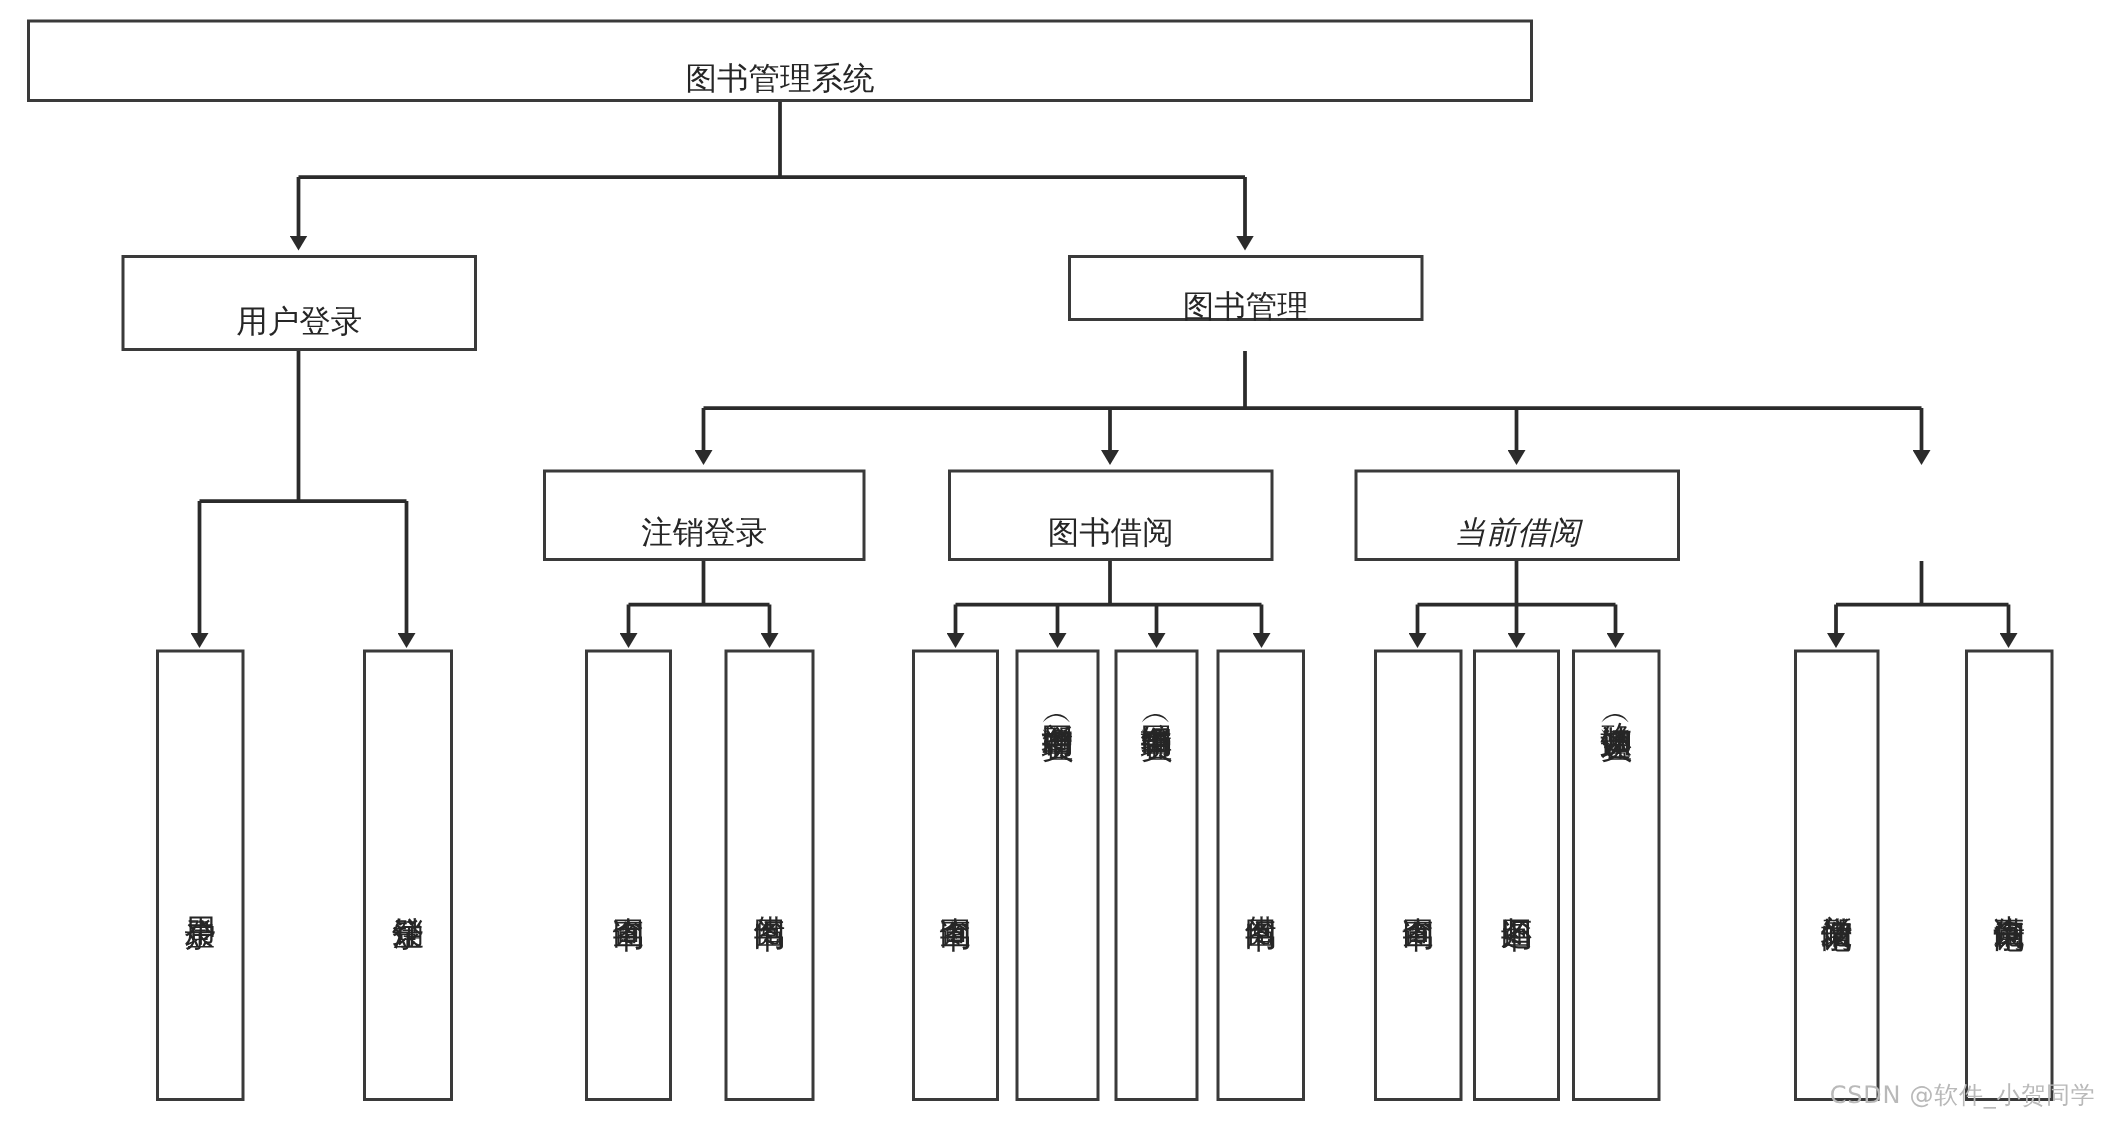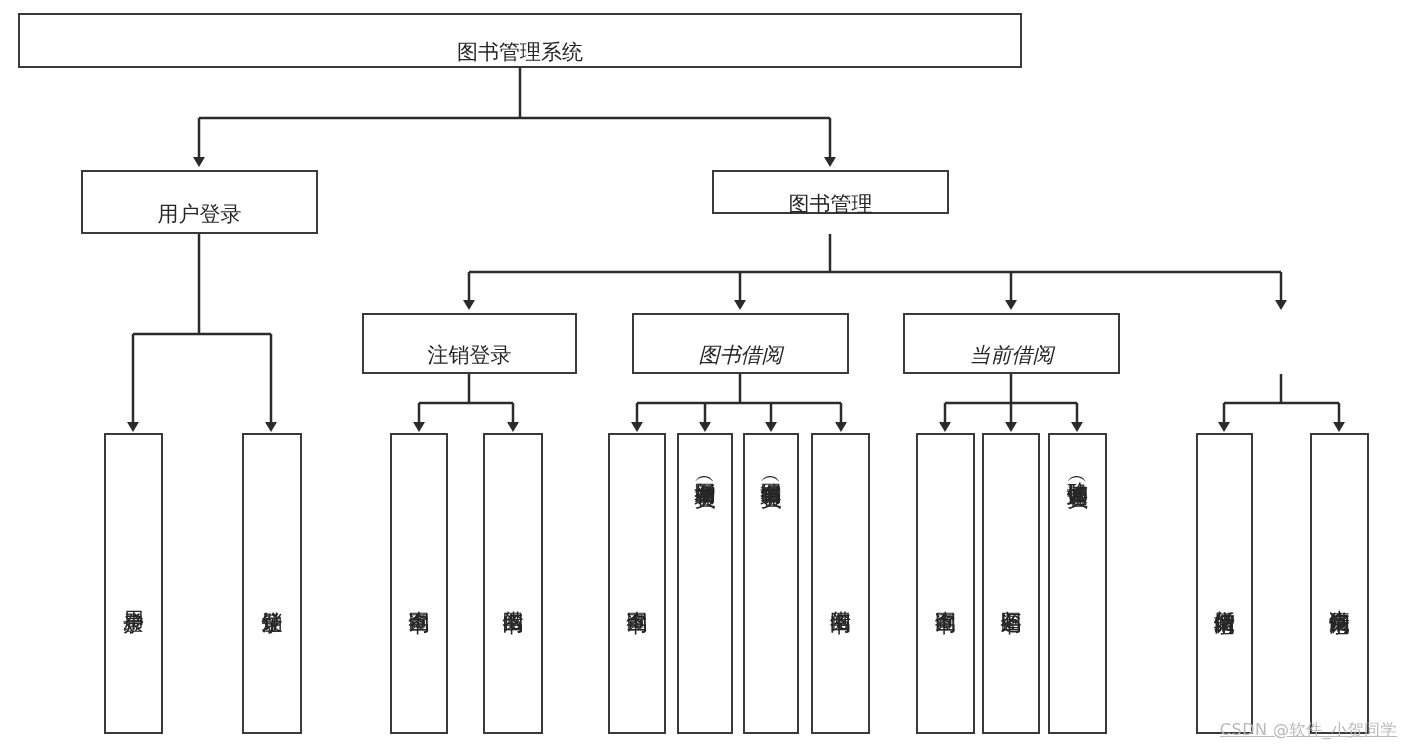--- a/index.html
+++ b/index.html
@@ -64,21 +64,20 @@
     padding-top: 0;
   }
   #watermark {
     position: absolute;
     right: 8px;
     bottom: 6px;
     font-size: 16px;
     color: #b9b9b9;
     white-space: nowrap;
     letter-spacing: 0.5px;
-    text-decoration: underline;
   }
 </style>
 </head>
 <body>
 
 <div id="canvas">
 
   <svg id="edges" viewBox="0 0 1405 747" preserveAspectRatio="none">
     <defs>
       <marker id="arrow" markerWidth="10" markerHeight="12" refX="1" refY="6" orient="auto" markerUnits="userSpaceOnUse">
@@ -140,21 +139,21 @@
   </div>
 
   <div class="node level1" style="left:712px; top:170px; width:237px; height:44px;">
     <span class="node-label">图书管理</span>
   </div>
 
   <div class="node level2" style="left:362px; top:313px; width:215px; height:61px;">
     <span class="node-label">注销登录</span>
   </div>
 
-  <div class="node level2" style="left:632px; top:313px; width:217px; height:61px;font-style:italic;">
+  <div class="node level2" style="left:632px; top:313px; width:217px; height:61px;">
     <span class="node-label">图书借阅</span>
   </div>
 
   <div class="node level2" style="left:903px; top:313px; width:217px; height:61px;font-style:italic;">
     <span class="node-label">当前借阅</span>
   </div>
 
 
   <div class="node leaf centered" style="left:104px; top:433px; width:59px; height:301px;">
     <span class="node-label">用户登录</span>

